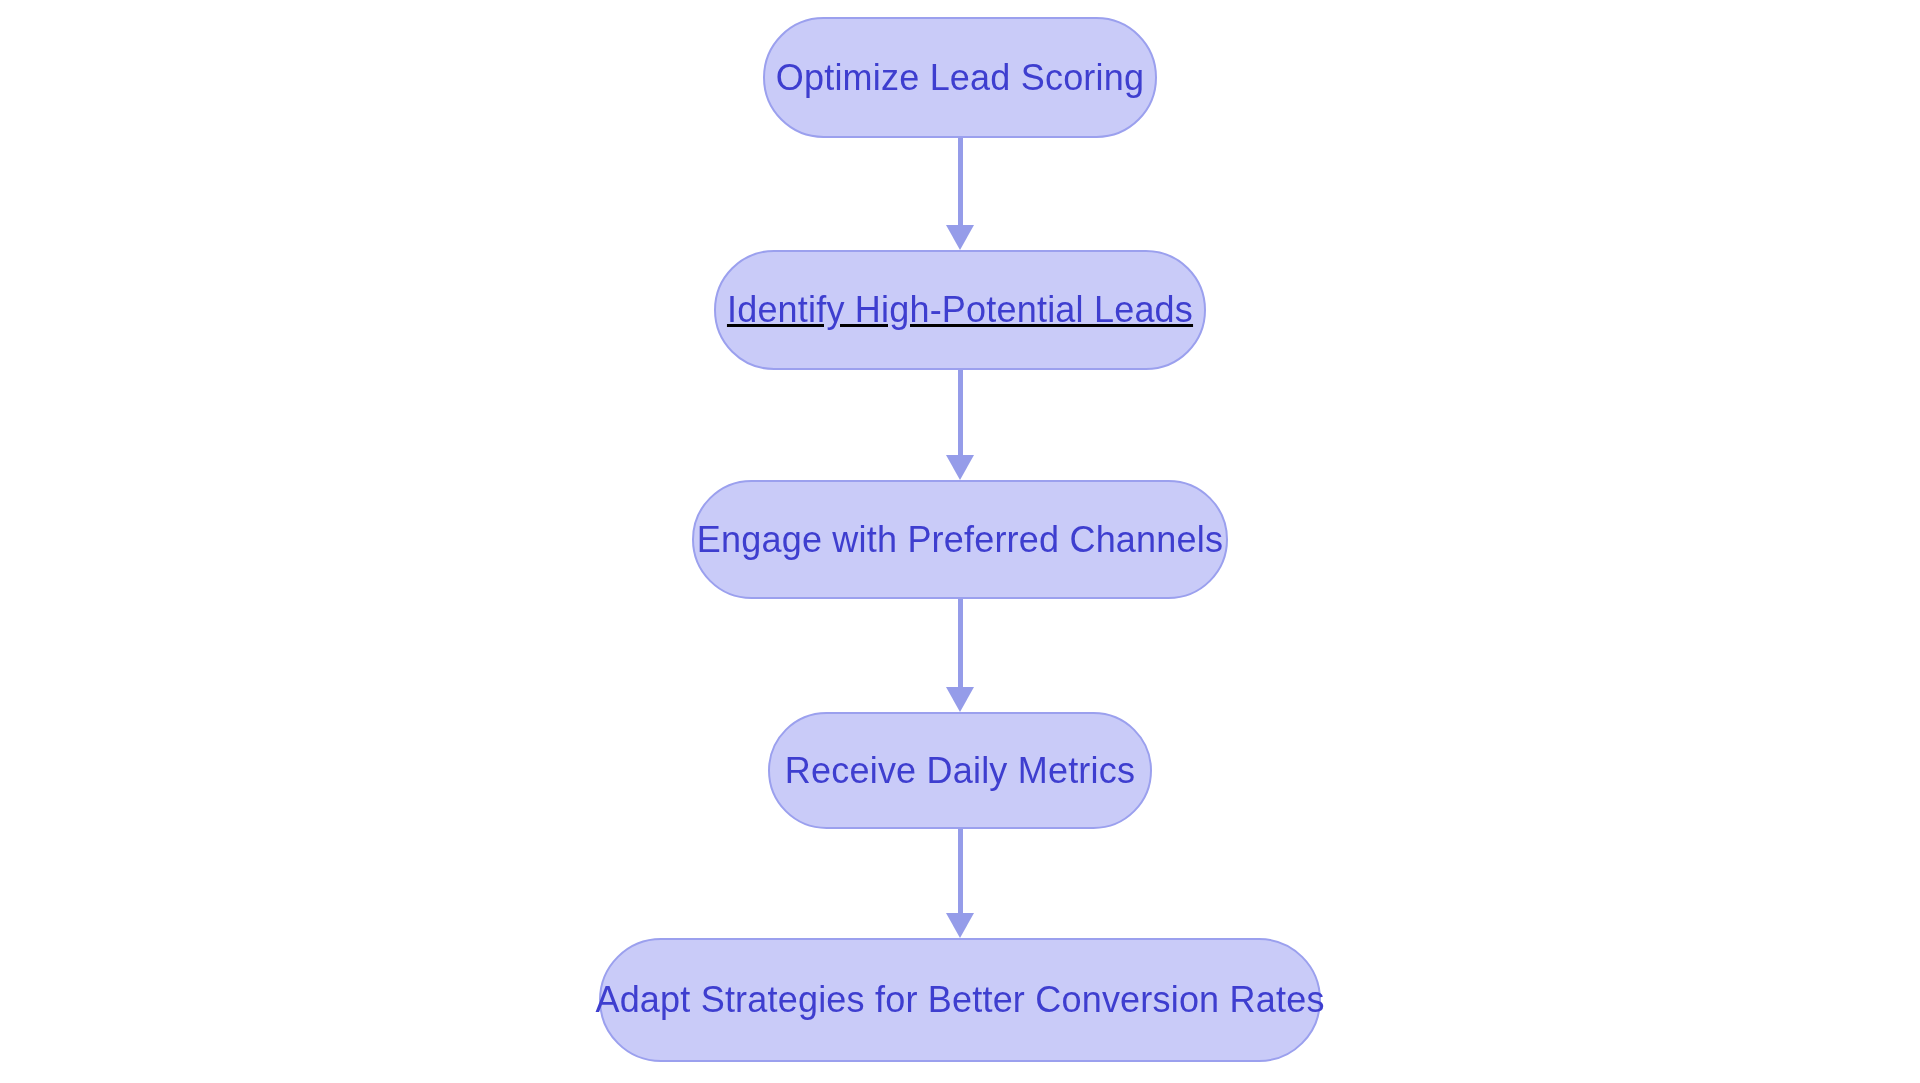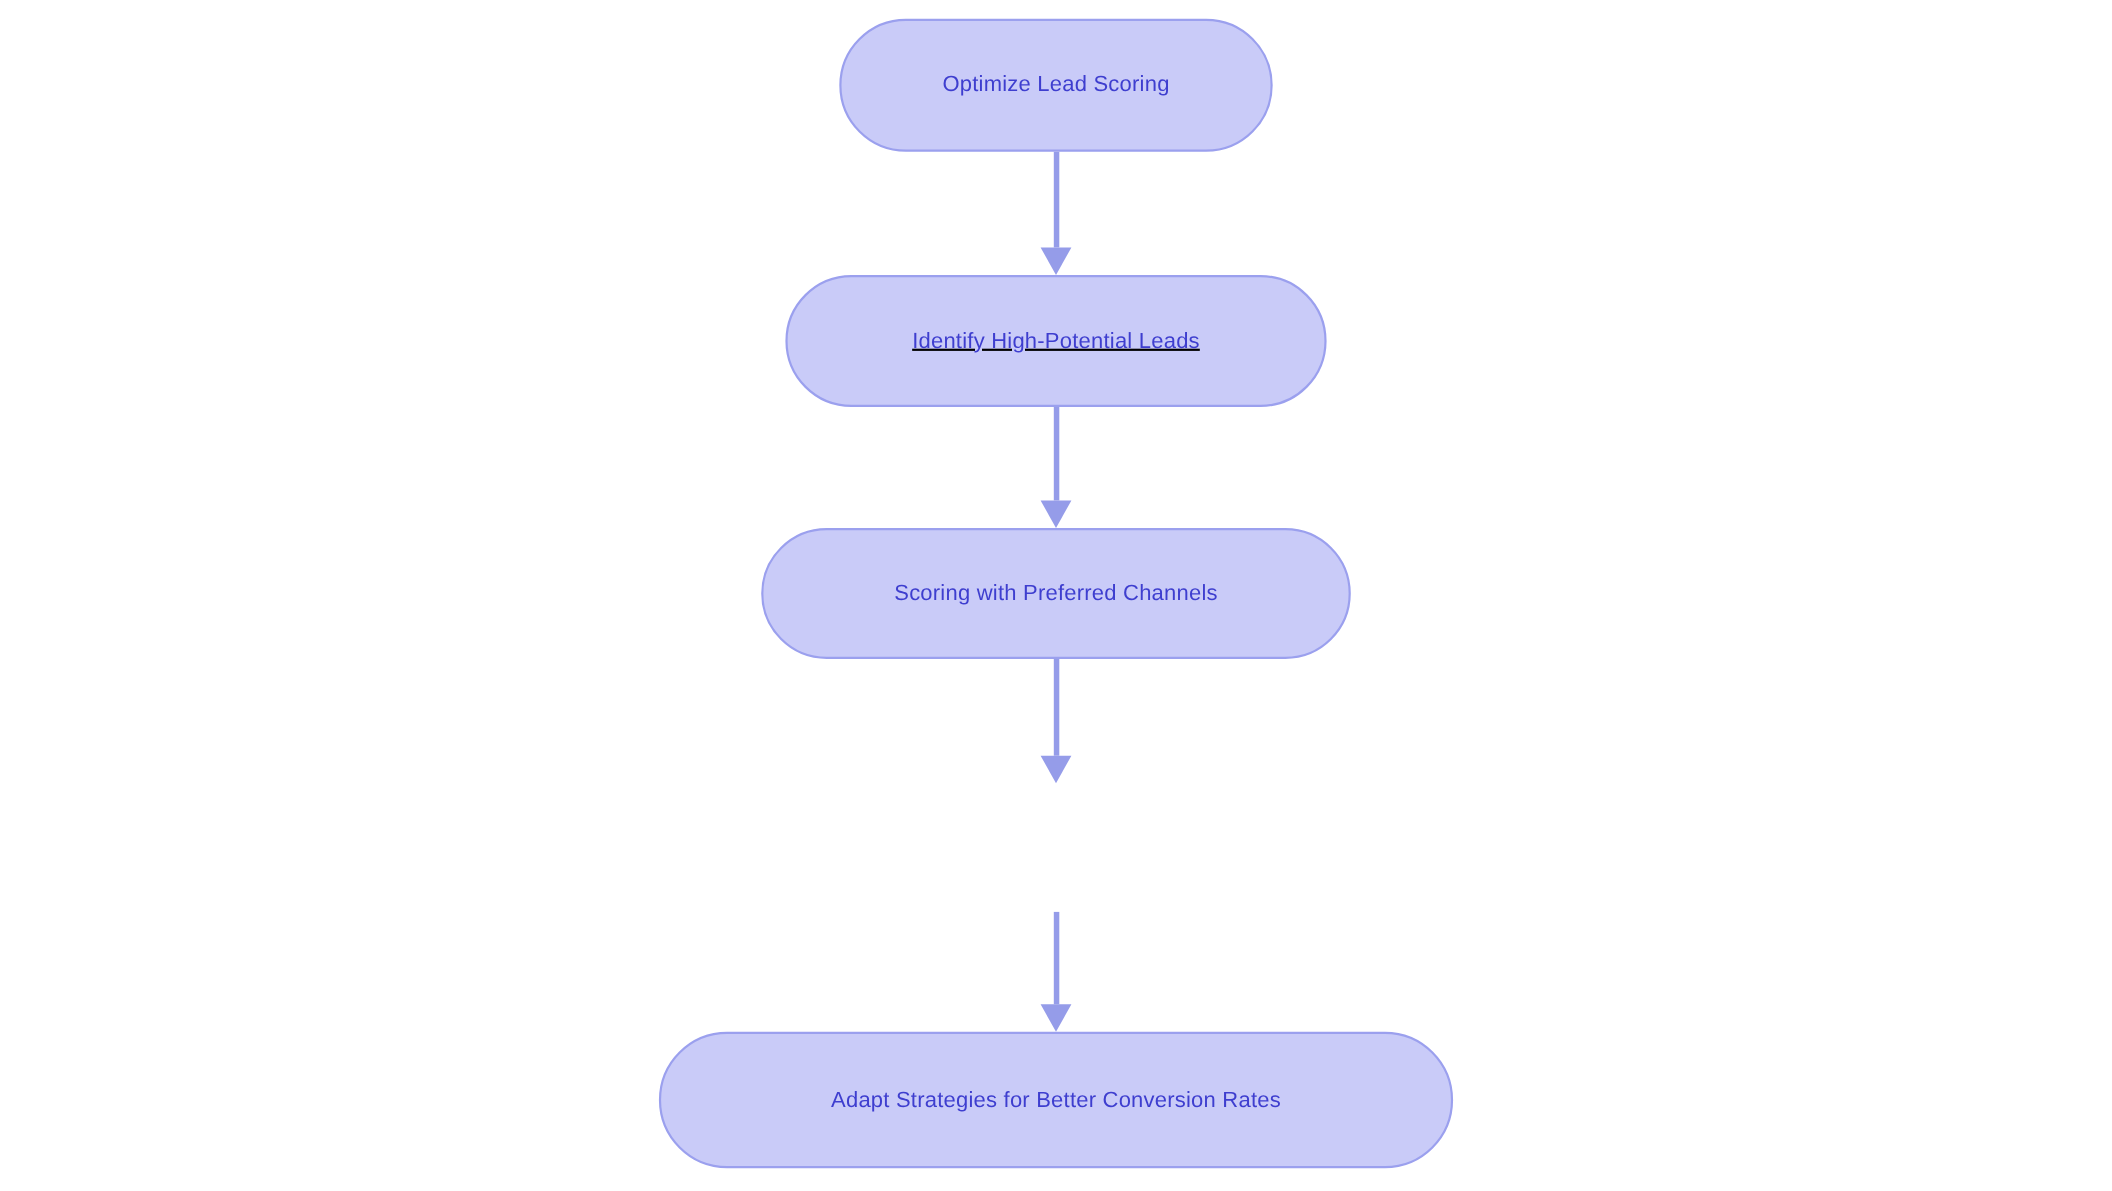--- a/index.html
+++ b/index.html
@@ -29,21 +29,21 @@
     transform: translateX(-50%);
     background: var(--node-fill);
     border: 2px solid var(--node-border);
     border-radius: 999px;
     display: flex;
     align-items: center;
     justify-content: center;
   }
   .flow-node .node-label {
     color: var(--node-text);
-    font-size: 20px;
+    font-size: 36px;
     font-weight: 400;
     letter-spacing: 0.2px;
     white-space: nowrap;
     text-align: center;
   }
   
   .n0 { top: 17px;  width: 394px; height: 121px; }
   .n1 { top: 250px; width: 492px; height: 120px; text-decoration: underline; }
   .n2 { top: 480px; width: 536px; height: 119px; }
   .n3 { top: 712px; width: 384px; height: 117px; }
@@ -93,28 +93,31 @@
   <div class="flow-node n1">
     <span class="node-label">Identify High-Potential Leads</span>
   </div>
 
   <div class="flow-arrow a1">
     <div class="arrow-line"></div>
     <div class="arrowhead"></div>
   </div>
 
   <div class="flow-node n2">
-    <span class="node-label">Scoring with Preferred Channels</span>
+    <span class="node-label">Engage with Preferred Channels</span>
   </div>
 
   <div class="flow-arrow a2">
     <div class="arrow-line"></div>
     <div class="arrowhead"></div>
   </div>
 
+  <div class="flow-node n3">
+    <span class="node-label">Receive Daily Metrics</span>
+  </div>
 
   <div class="flow-arrow a3">
     <div class="arrow-line"></div>
     <div class="arrowhead"></div>
   </div>
 
   <div class="flow-node n4">
     <span class="node-label">Adapt Strategies for Better Conversion Rates</span>
   </div>
 

